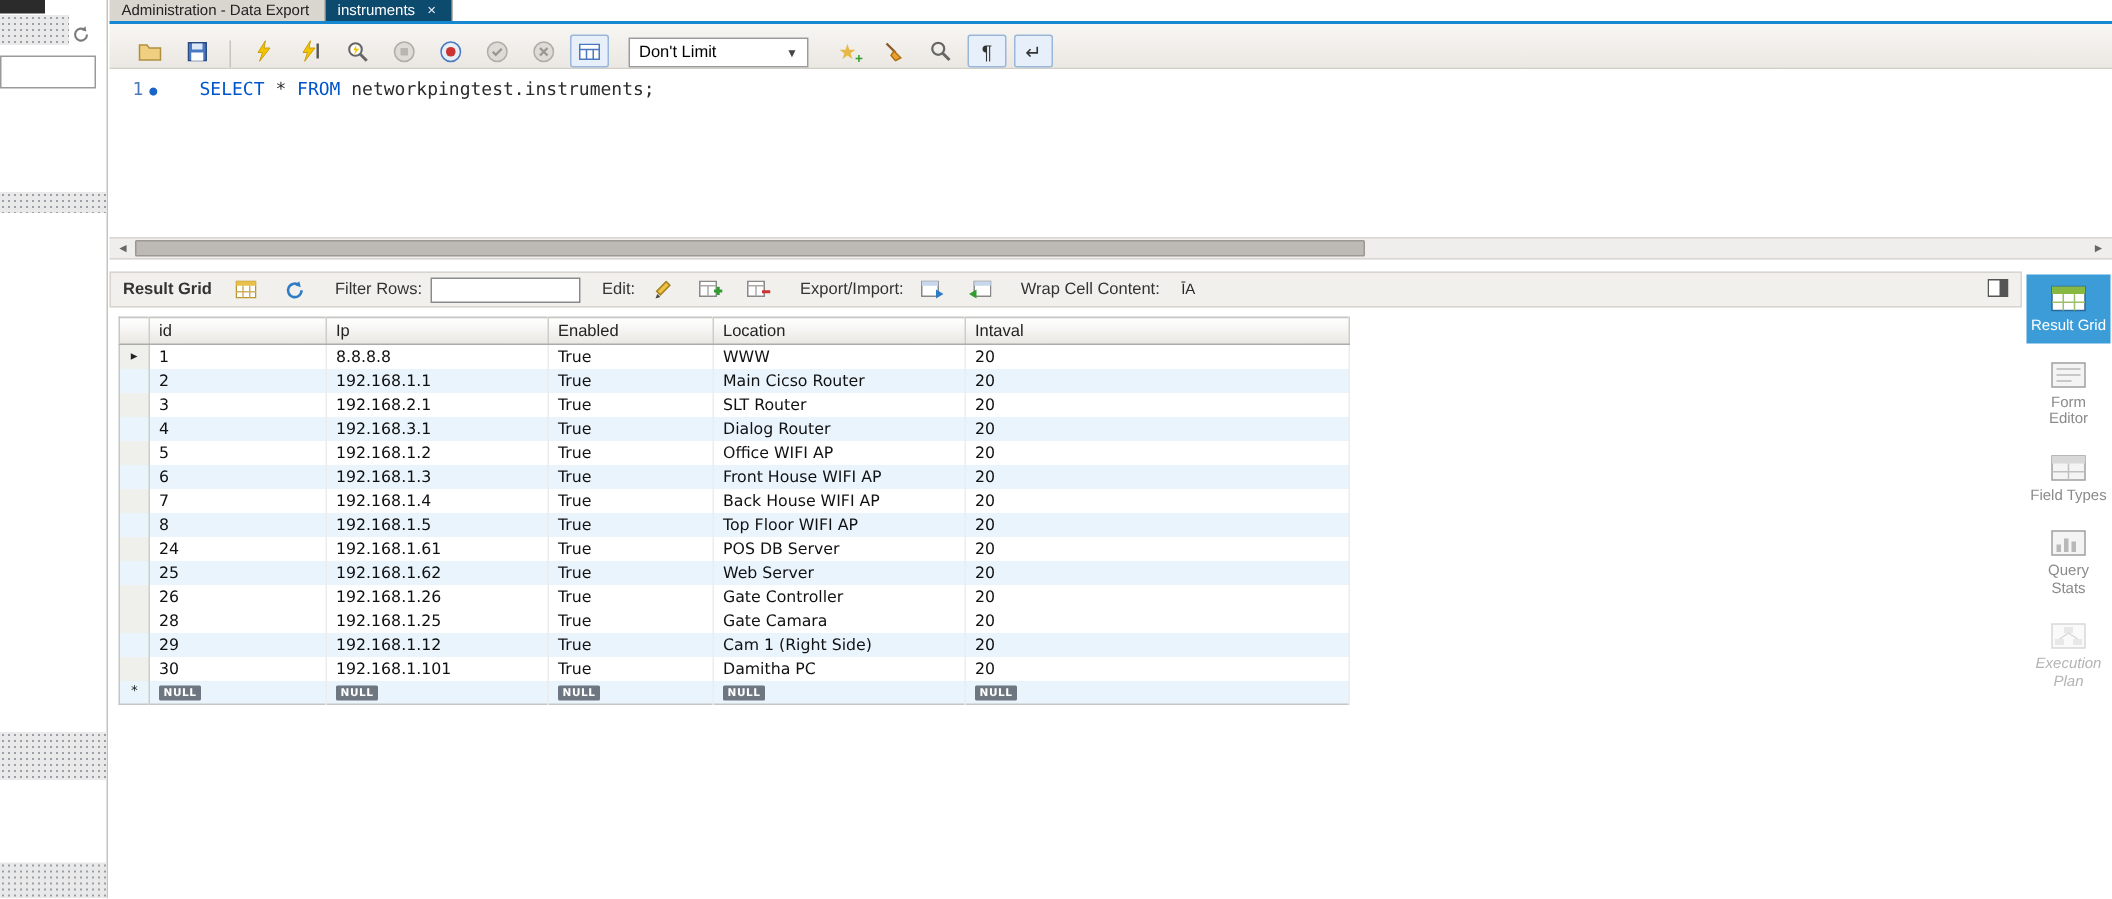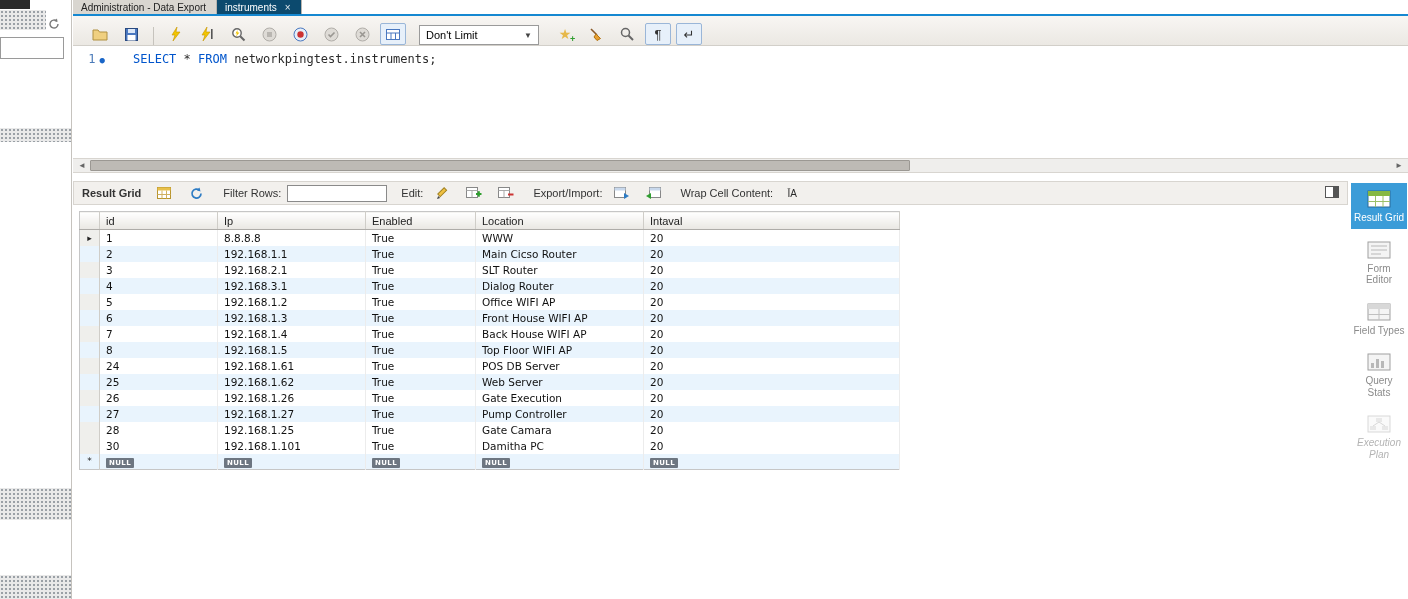--- a/index.html
+++ b/index.html
@@ -378,37 +378,37 @@
               <td>192.168.1.62</td>
               <td>True</td>
               <td>Web Server</td>
               <td>20</td>
             </tr>
             <tr>
               <td class="rowsel"></td>
               <td>26</td>
               <td>192.168.1.26</td>
               <td>True</td>
-              <td>Gate Execution</td>
-              <td>20</td>
-            </tr>
-            <tr class="alt">
-              <td class="rowsel"></td>
-              <td>27</td>
-              <td>192.168.1.27</td>
-              <td>True</td>
-              <td>Pump Controller</td>
+              <td>Gate Controller</td>
               <td>20</td>
             </tr>
             <tr>
               <td class="rowsel"></td>
               <td>28</td>
               <td>192.168.1.25</td>
               <td>True</td>
               <td>Gate Camara</td>
+              <td>20</td>
+            </tr>
+            <tr class="alt">
+              <td class="rowsel"></td>
+              <td>29</td>
+              <td>192.168.1.12</td>
+              <td>True</td>
+              <td>Cam 1 (Right Side)</td>
               <td>20</td>
             </tr>
             <tr>
               <td class="rowsel"></td>
               <td>30</td>
               <td>192.168.1.101</td>
               <td>True</td>
               <td>Damitha PC</td>
               <td>20</td>
             </tr>

